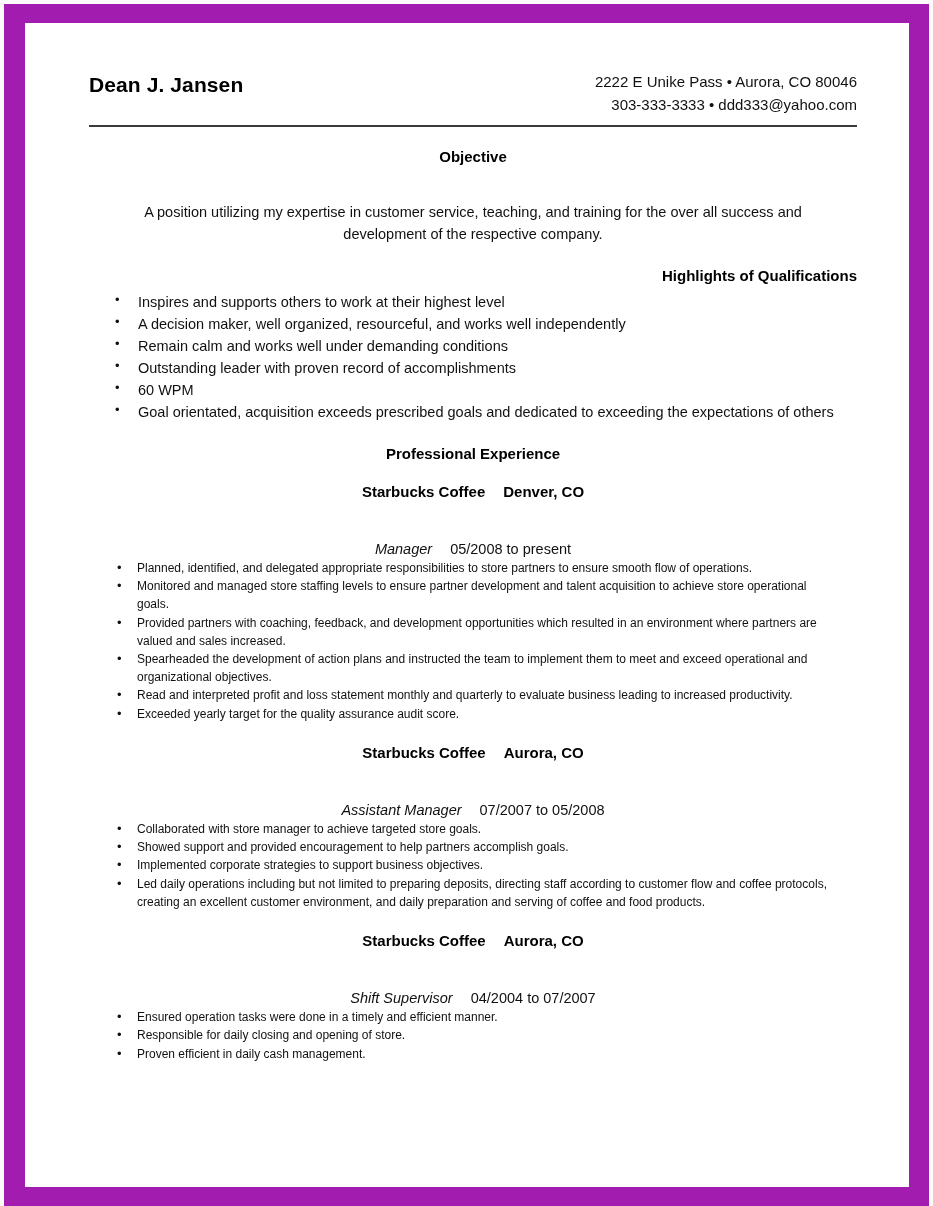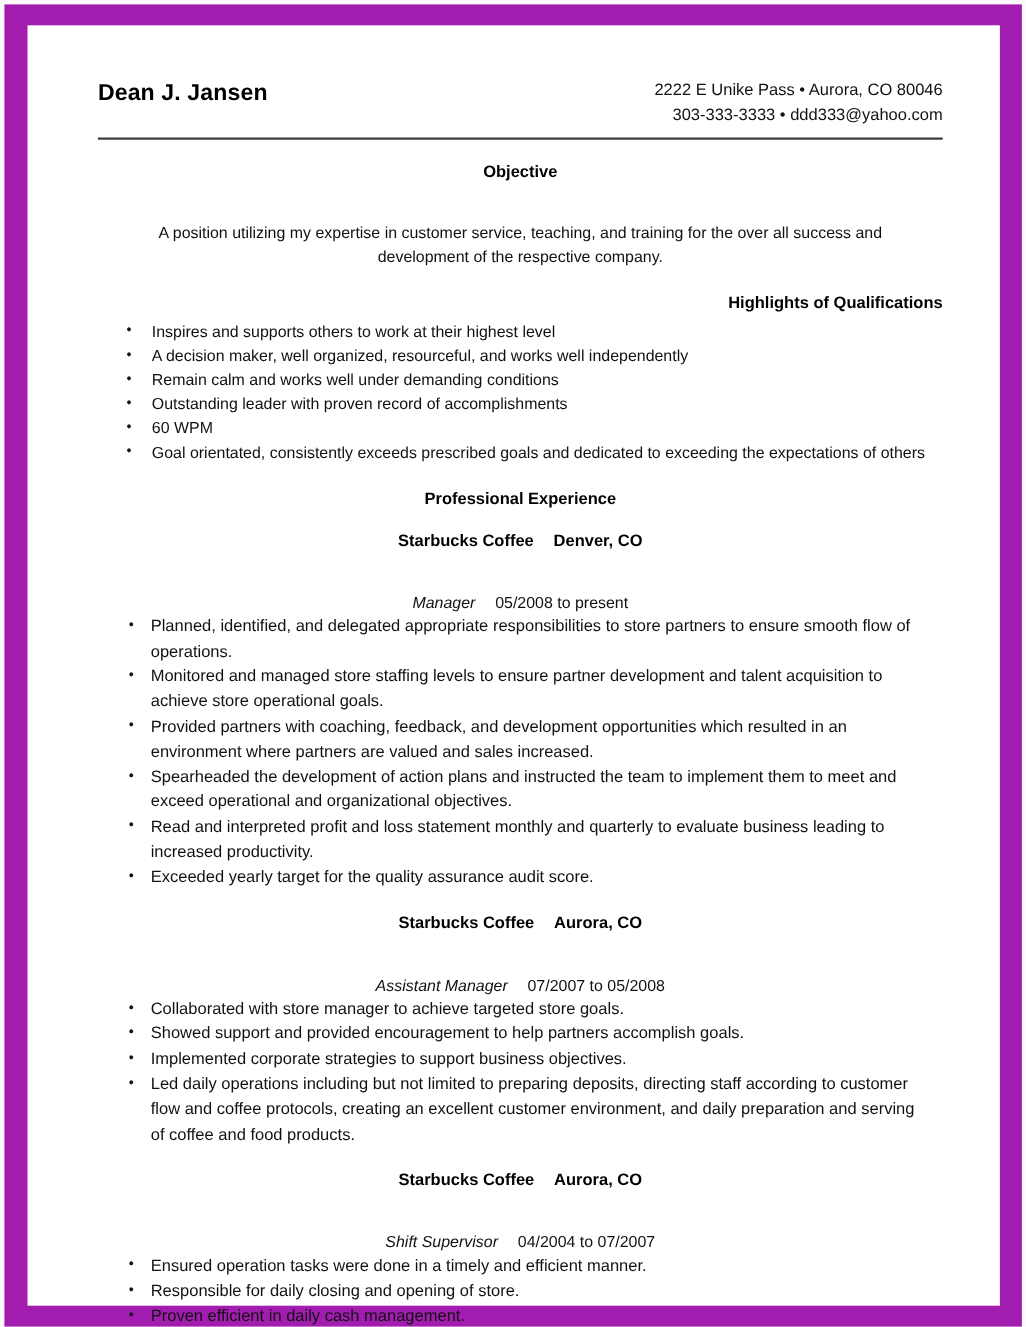--- a/index.html
+++ b/index.html
@@ -149,21 +149,21 @@
     font-size: 14.5px;
     color: #111;
   }
   ul.job-bullets {
     list-style: none;
     margin: 2px 0 0 0;
     padding: 0;
   }
   ul.job-bullets li {
     position: relative;
-    font-size: 15px;
+    font-size: 12px;
     line-height: 1.52;
     color: #111;
     padding-left: 48px;
     padding-right: 20px;
   }
   ul.job-bullets li::before {
     content: "\2022";
     position: absolute;
     left: 28px;
     top: -1px;
@@ -191,21 +191,21 @@
         <div class="section-title" id="objective-title">Objective</div>
         <div class="objective-text">A position utilizing my expertise in customer service, teaching, and training for the over all success and development of the respective company.</div>
 
         <div class="section-title" id="highlights-title">Highlights of Qualifications</div>
         <ul class="bullets" id="highlights-list">
           <li>Inspires and supports others to work at their highest level</li>
           <li>A decision maker, well organized, resourceful, and works well independently</li>
           <li>Remain calm and works well under demanding conditions</li>
           <li>Outstanding leader with proven record of accomplishments</li>
           <li>60 WPM</li>
-          <li>Goal orientated, consistently exceeds prescribed goals and dedicated to exceeding the expectations of others</li>
+          <li>Goal orientated, acquisition exceeds prescribed goals and dedicated to exceeding the expectations of others</li>
         </ul>
 
         <div class="section-title" id="experience-title">Professional Experience</div>
 
         <div class="job">
           <div class="job-line">
             <div class="company">Starbucks Coffee</div>
             <div class="location">Denver, CO</div>
           </div>
           <div class="job-line title-line">

